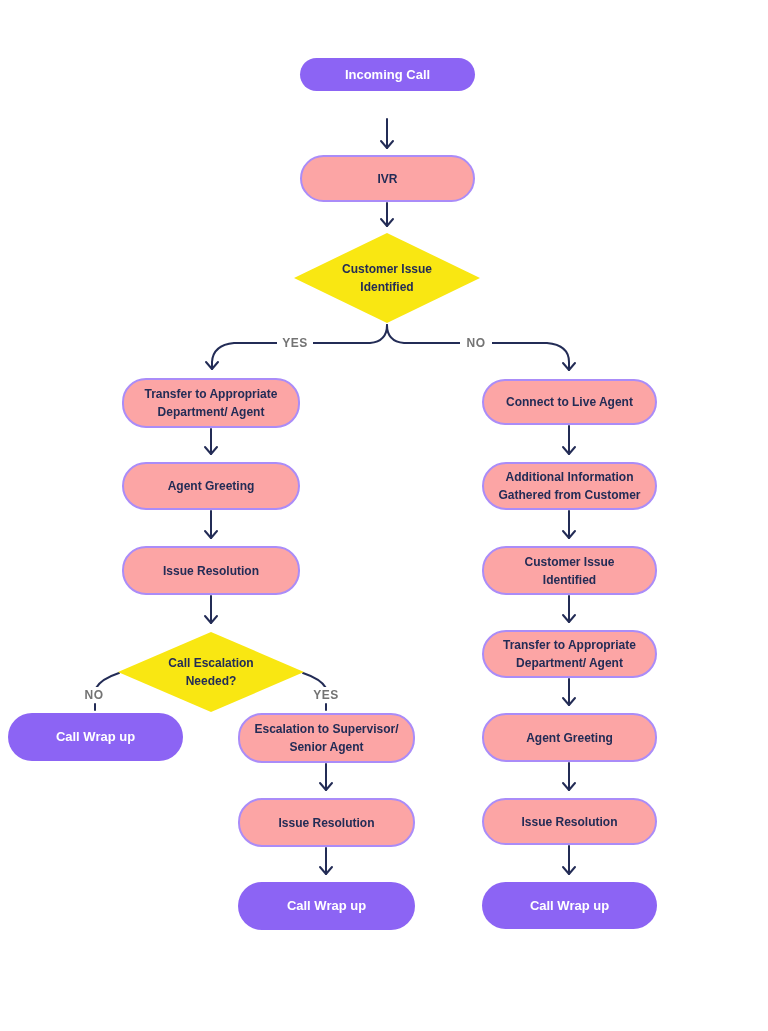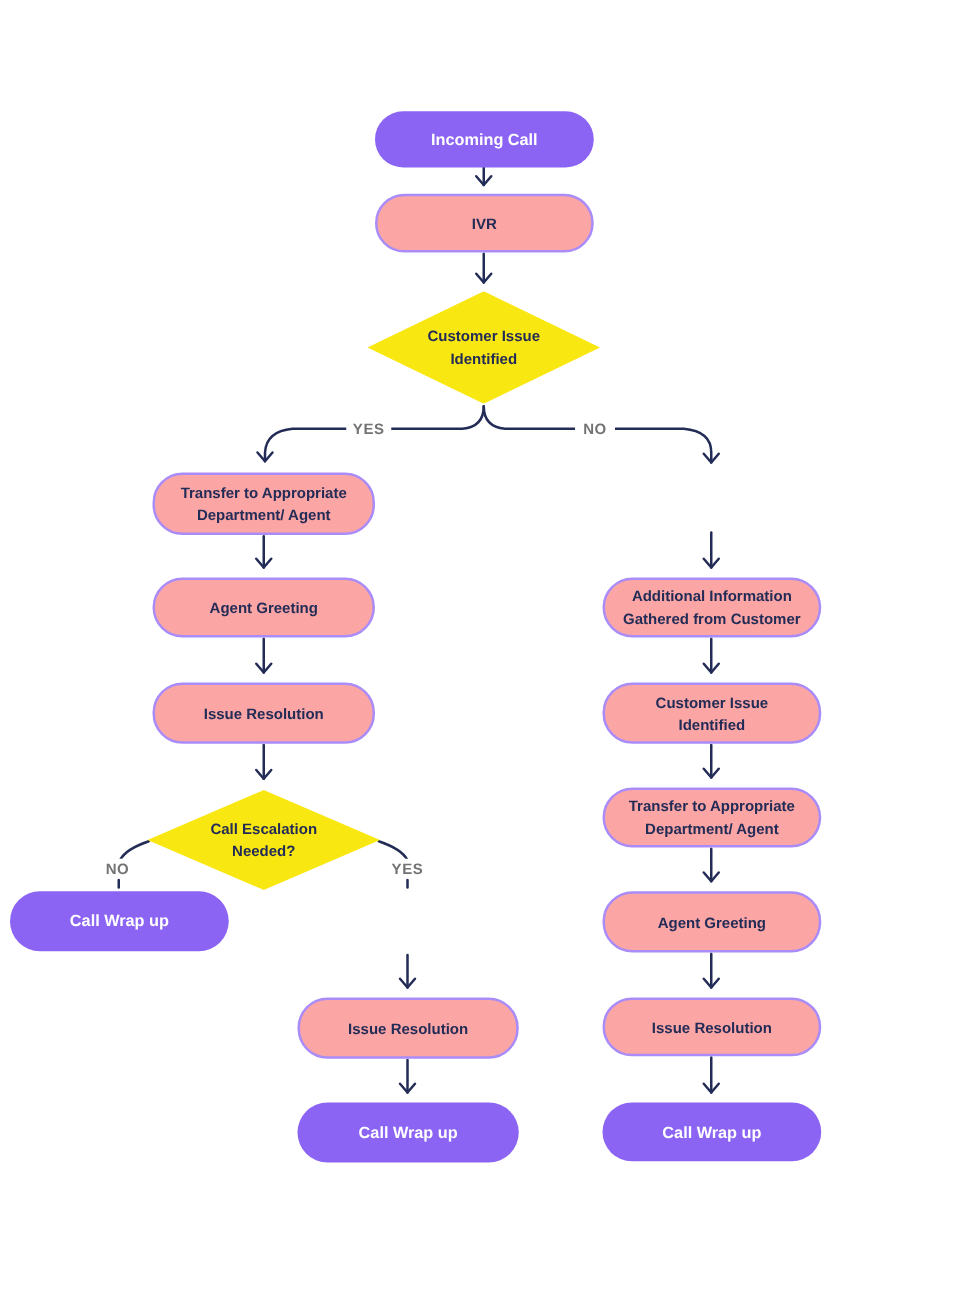--- a/index.html
+++ b/index.html
@@ -54,21 +54,21 @@
       <path marker-end="url(#ah)" d="M326,848 L326,874"></path>
       <path marker-end="url(#ah)" d="M569,426 L569,454"></path>
       <path marker-end="url(#ah)" d="M569,511 L569,538"></path>
       <path marker-end="url(#ah)" d="M569,596 L569,622"></path>
       <path marker-end="url(#ah)" d="M569,679 L569,705"></path>
       <path marker-end="url(#ah)" d="M569,763 L569,790"></path>
       <path marker-end="url(#ah)" d="M569,846 L569,874"></path>
     </g>
   </svg>
 
-  <div class="node filled" style="left:300px;top:89px;width:175px;height:45px;">
+  <div class="node filled" style="left:300px;top:58px;width:175px;height:33px;">
     <span class="node-label">Incoming Call</span>
   </div>
   <div class="node outline" style="left:300px;top:155px;width:175px;height:47px;">
     <span class="node-label">IVR</span>
   </div>
   <div class="node diamond" style="left:294px;top:233px;width:186px;height:90px;">
     <span class="node-label wrap115">Customer Issue Identified</span>
   </div>
 
   <div class="edge-label" style="left:277px;top:335px;width:36px;height:16px;">YES</div>
@@ -87,27 +87,33 @@
     <span class="node-label wrap120">Call Escalation Needed?</span>
   </div>
 
   <div class="edge-label" style="left:78px;top:687px;width:32px;height:15px;">NO</div>
   <div class="edge-label" style="left:308px;top:687px;width:36px;height:15px;">YES</div>
 
   <div class="node filled" style="left:8px;top:713px;width:175px;height:48px;">
     <span class="node-label">Call Wrap up</span>
   </div>
 
+  <div class="node outline" style="left:238px;top:713px;width:177px;height:50px;">
+    <span class="node-label">Escalation to Supervisor/ Senior Agent</span>
+  </div>
   <div class="node outline" style="left:238px;top:798px;width:177px;height:49px;">
     <span class="node-label">Issue Resolution</span>
   </div>
   <div class="node filled" style="left:238px;top:882px;width:177px;height:48px;">
     <span class="node-label">Call Wrap up</span>
   </div>
 
+  <div class="node outline" style="left:482px;top:379px;width:175px;height:46px;">
+    <span class="node-label">Connect to Live Agent</span>
+  </div>
   <div class="node outline" style="left:482px;top:462px;width:175px;height:48px;">
     <span class="node-label">Additional Information Gathered from Customer</span>
   </div>
   <div class="node outline" style="left:482px;top:546px;width:175px;height:49px;">
     <span class="node-label wrap115">Customer Issue Identified</span>
   </div>
   <div class="node outline" style="left:482px;top:630px;width:175px;height:48px;">
     <span class="node-label">Transfer to Appropriate Department/ Agent</span>
   </div>
   <div class="node outline" style="left:482px;top:713px;width:175px;height:49px;">

